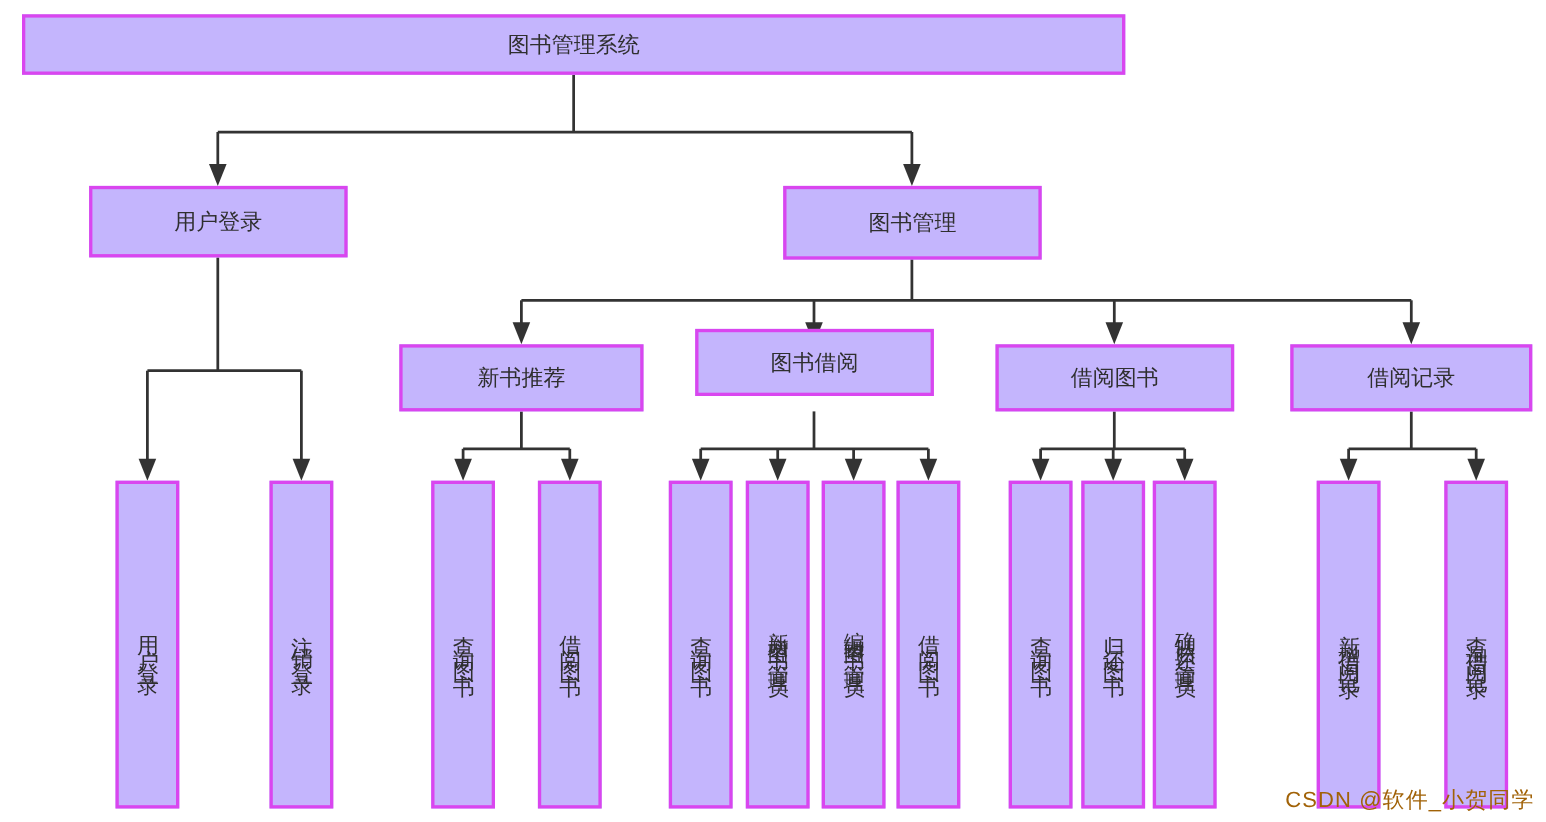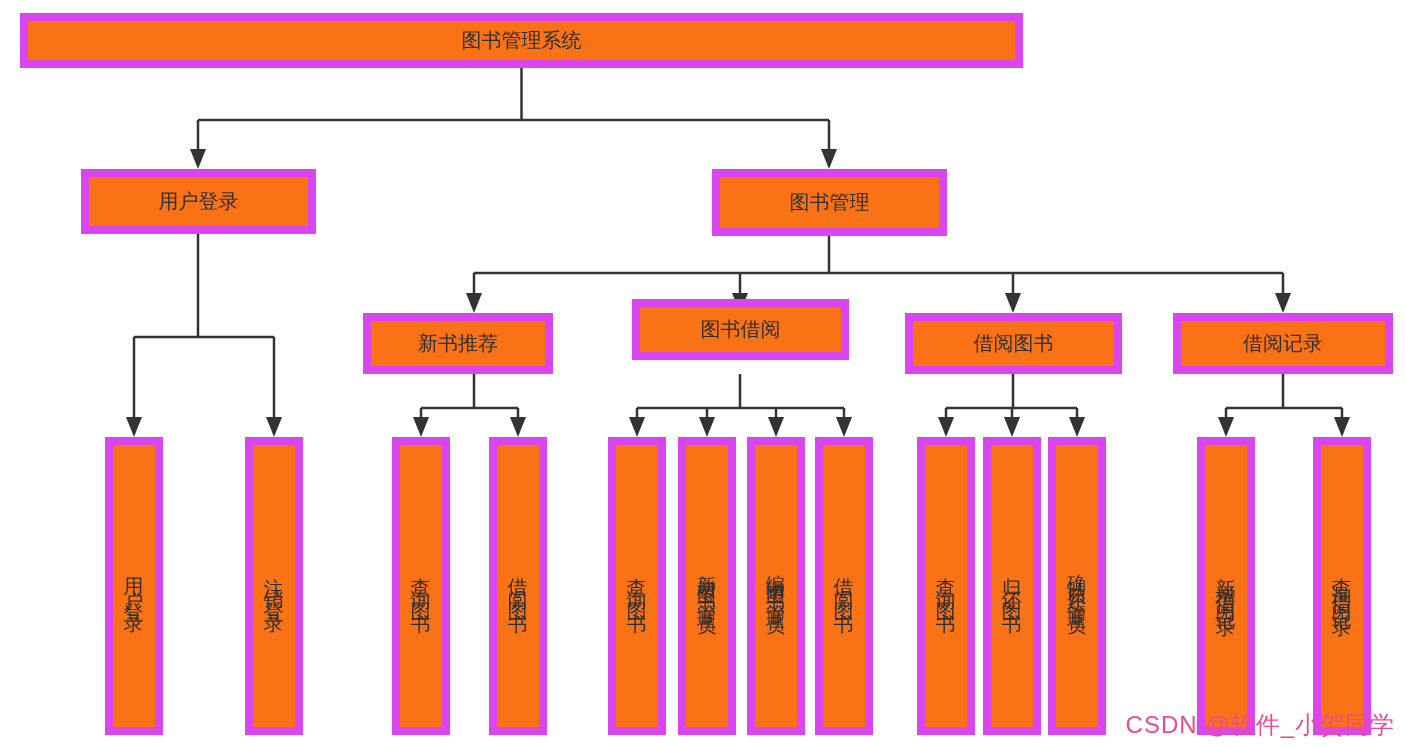--- a/index.html
+++ b/index.html
@@ -7,44 +7,44 @@
     position:relative;
     width:1405px;height:747px;
     background:#fff;
     font-family:"Liberation Sans","DejaVu Sans",sans-serif;
     overflow:hidden;
   }
   .wires{position:absolute;left:0;top:0;}
   .node{
     position:absolute;
     box-sizing:border-box;
-    background:#f97316;
-    border:8px solid #d946ef;
+    background:#c4b5fd;
+    border:3px solid #d946ef;
     display:flex;
     align-items:center;
     justify-content:center;
     color:#2f2f2f;
     font-size:20px;
     text-align:center;
     white-space:nowrap;
   }
   .vtext{
     writing-mode:vertical-rl;
     text-orientation:mixed;
     letter-spacing:12px;
     line-height:1;
   }
   .vtext.ls8{letter-spacing:8px;}
   .vtext.ls6{letter-spacing:6px;font-size:19px;}
   .watermark{
     position:absolute;
     right:10px;
     bottom:6px;
-    color:#ec4899;
-    font-size:24px;
+    color:#a16207;
+    font-size:20px;
     letter-spacing:1px;
     white-space:nowrap;
     text-align:right;
   }
 </style>
 </head>
 <body>
 
 <div class="canvas">
 
@@ -118,21 +118,21 @@
     <span>图书管理系统</span>
   </div>
 
   <div class="node" style="left:81px;top:169px;width:235px;height:65px">
     <span>用户登录</span>
   </div>
   <div class="node" style="left:712px;top:169px;width:235px;height:67px">
     <span>图书管理</span>
   </div>
 
-  <div class="node" style="left:363px;top:313px;width:190px;height:61px">
+  <div class="node" style="left:363px;top:313px;width:222px;height:61px">
     <span>新书推荐</span>
   </div>
   <div class="node" style="left:632px;top:299px;width:217px;height:61px">
     <span>图书借阅</span>
   </div>
   <div class="node" style="left:905px;top:313px;width:217px;height:61px">
     <span>借阅图书</span>
   </div>
   <div class="node" style="left:1173px;top:313px;width:220px;height:61px">
     <span>借阅记录</span>

